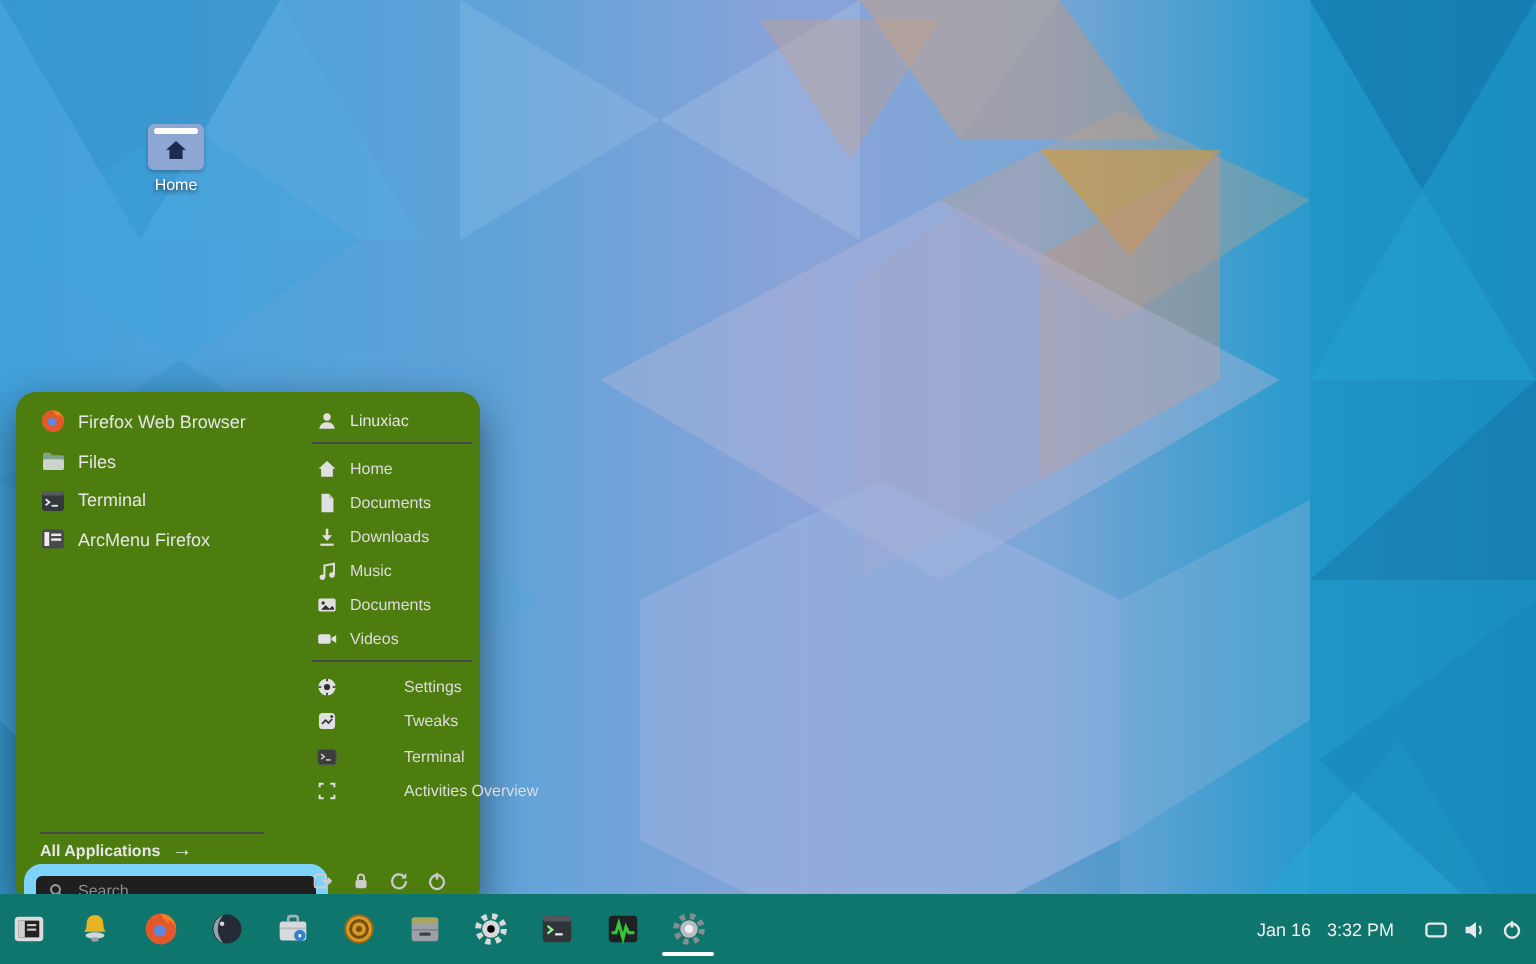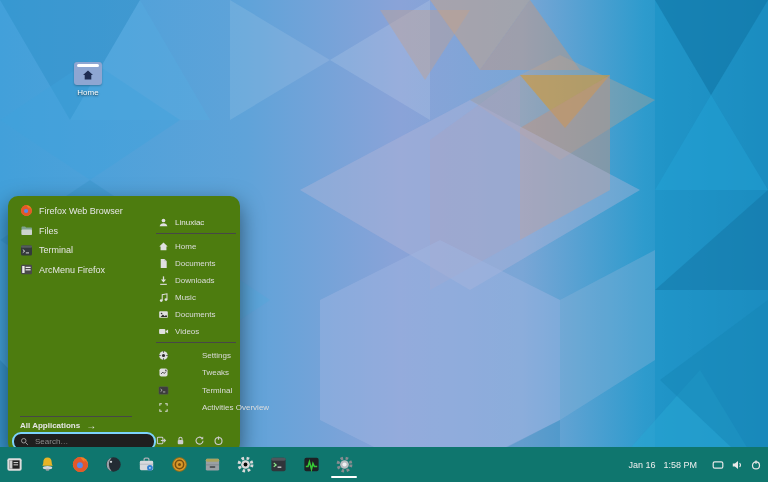--- a/index.html
+++ b/index.html
@@ -16,30 +16,30 @@
   .desktop-label{margin-top:3px;font-size:8px;color:#fff;text-shadow:0 1px 2px rgba(0,0,0,.75);}
 
   
   .arcmenu{position:absolute;left:8px;top:196px;width:232px;height:257px;background:#4d7c0f;
            border-radius:10px;box-shadow:0 8px 22px rgba(0,0,0,.5);color:#e6e6e6;}
   .menu-left{position:absolute;left:4px;top:5px;width:134px;}
   .menu-left .menu-item{height:19.7px;font-size:9px;}
   .menu-right{position:absolute;left:142px;top:5px;width:92px;}
   .menu-item{display:flex;align-items:center;gap:6px;padding:0 8px;border-radius:5px;cursor:pointer;white-space:nowrap;}
   .menu-item .mi{flex:0 0 auto;display:flex;}
-  .user-item{height:18px;font-size:8px;margin-top:12px;}
+  .user-item{height:18px;font-size:8px;}
   .place-item,.shortcut-item{height:17px;font-size:8px;color:#dcdcdc;}
   .shortcut-item{height:17.3px;gap:33px;}
   .sep{height:1px;background:#474747;margin:2px 6px 4px 6px;border:none;}
   .sep-left{position:absolute;left:12px;top:220px;width:112px;height:1px;background:#474747;}
   .all-apps{position:absolute;left:12px;top:222px;height:14px;display:flex;align-items:center;gap:6px;
             font-size:8px;cursor:pointer;color:#e6e6e6;font-weight:bold;}
   .all-apps .arrow{font-size:10px;}
   .searchbar{position:absolute;left:4px;top:236px;width:128px;height:15px;background:#1f1f1f;
-             border:2px solid #7dd3fc;border-radius:9px;display:flex;align-items:center;gap:4px;padding:0 6px;}
+             border:6px solid #7dd3fc;border-radius:9px;display:flex;align-items:center;gap:4px;padding:0 6px;}
   .searchbar input{background:none;border:none;outline:none;color:#bdbdbd;font-size:8px;width:100%;
                    font-family:"Liberation Sans",sans-serif;}
   .searchbar input::placeholder{color:#8d8d8d;}
   .session{position:absolute;left:145px;top:236px;display:flex;gap:3px;}
   .session .sbtn{width:16px;height:16px;border-radius:4px;display:flex;align-items:center;justify-content:center;cursor:pointer;}
 
   
   .taskbar{position:absolute;left:0;right:0;bottom:0;height:35px;background:#0f766e;
            display:flex;align-items:center;padding:0 5px 0 4px;box-sizing:border-box;}
   .tb-apps{display:flex;align-items:center;gap:13px;}
@@ -388,21 +388,21 @@
             <circle cx="10" cy="10" r="4.6" fill="#b9bdc1"></circle>
             <circle cx="10" cy="10" r="2.2" fill="#eef0f2"></circle>
           </svg>
         <span class="tb-indicator"></span>
       </span>
     </div>
 
     <div class="tb-right">
       <div class="tb-clock">
         <span>Jan 16</span>
-        <span>1:58 PM</span>
+        <span>3:32 PM</span>
       </div>
       <div class="tb-tray">
         <span class="tray-icon">
           <svg width="12" height="12" viewBox="0 0 12 12">
               <rect x="1.2" y="2.8" width="9.6" height="6.4" rx="1.5" stroke="#e8e8e8" stroke-width="1.2" fill="none"></rect>
             </svg>
         </span>
         <span class="tray-icon">
           <svg width="12" height="12" viewBox="0 0 12 12">
               <path d="M1.8 4.4h2.1L7 2v8L3.9 7.6H1.8z" fill="#e8e8e8"></path>

